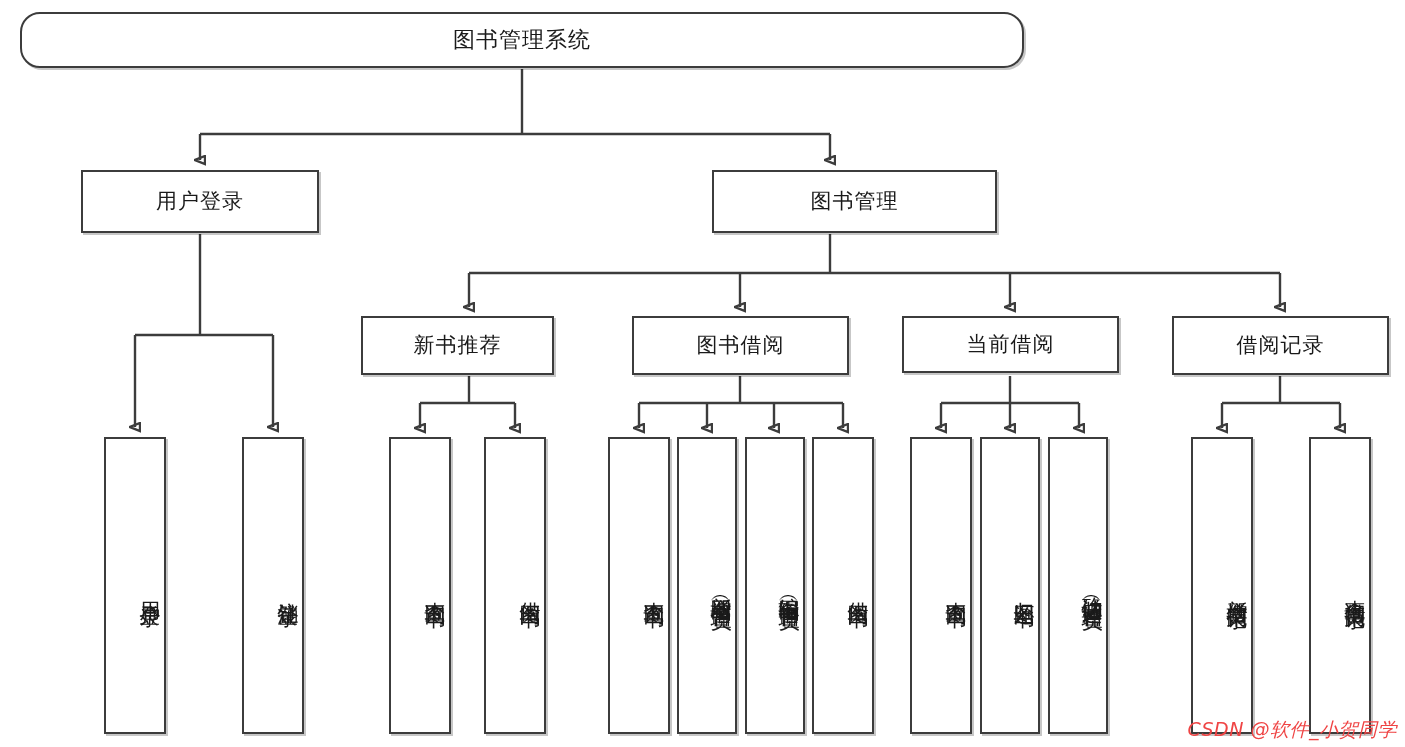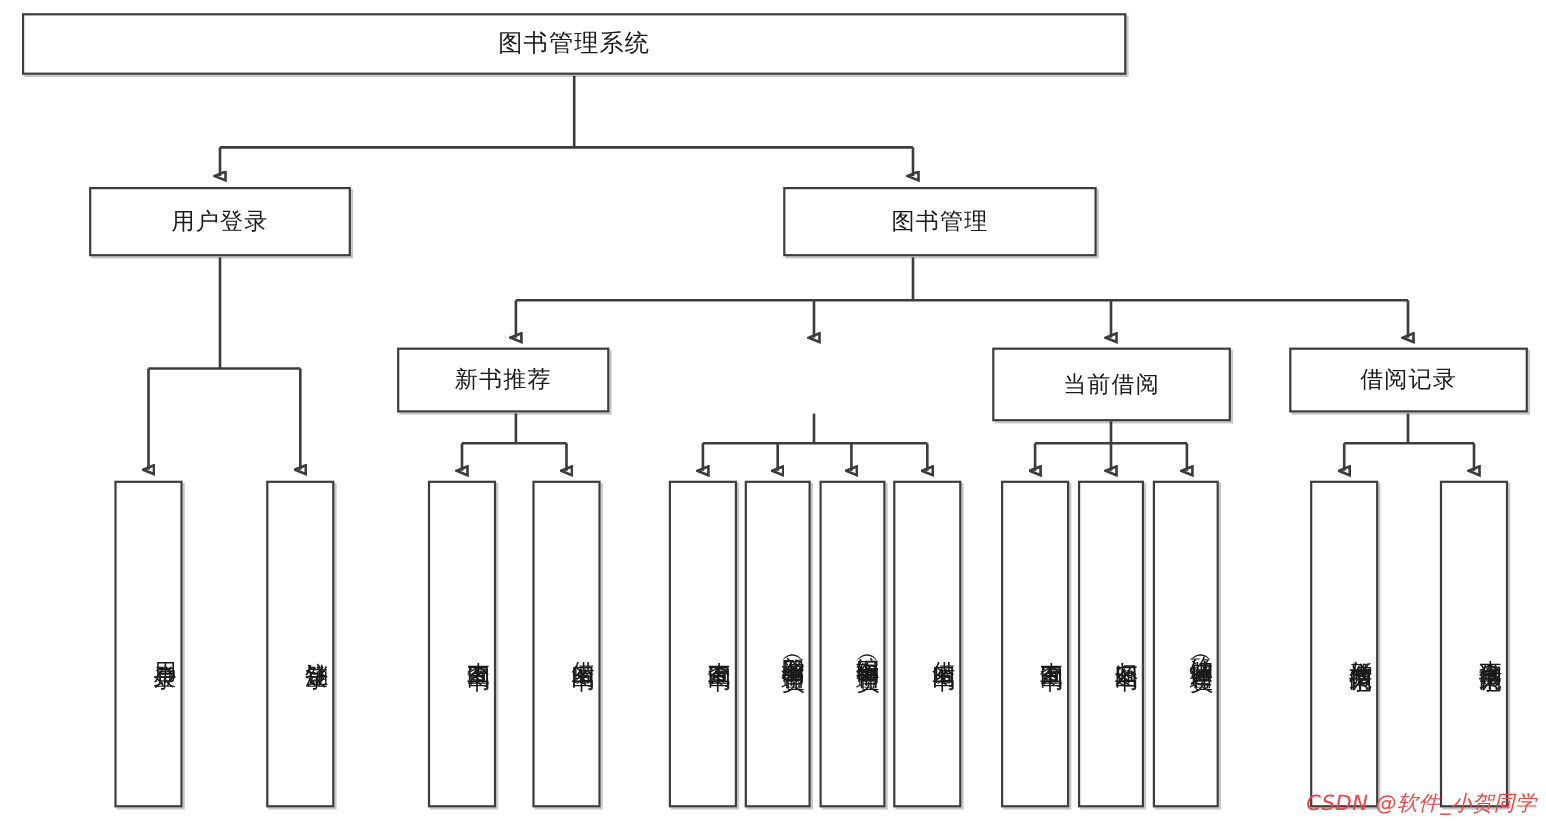--- a/index.html
+++ b/index.html
@@ -120,35 +120,38 @@
     <line x1="941" y1="403" x2="941" y2="428" marker-end="url(#arrow)"></line>
     <line x1="1010" y1="403" x2="1010" y2="428" marker-end="url(#arrow)"></line>
     <line x1="1079" y1="403" x2="1079" y2="428" marker-end="url(#arrow)"></line>
 
     <line x1="1280" y1="376" x2="1280" y2="403"></line>
     <line x1="1222" y1="403" x2="1340" y2="403"></line>
     <line x1="1222" y1="403" x2="1222" y2="428" marker-end="url(#arrow)"></line>
     <line x1="1340" y1="403" x2="1340" y2="428" marker-end="url(#arrow)"></line>
   </svg>
 
-  <div class="node horiz" id="title-node" style="left:20px; top:12px; width:1004px; height:56px;">
+  <div class="node horiz" id="title-node" style="left:20px; top:12px; width:1004px; height:56px;border-radius:20px;">
     <span>图书管理系统</span>
   </div>
 
   <div class="node horiz" style="left:81px; top:170px; width:238px; height:63px;">
     <span>用户登录</span>
   </div>
   <div class="node horiz" style="left:712px; top:170px; width:285px; height:63px;">
     <span>图书管理</span>
   </div>
 
   <div class="node horiz" style="left:361px; top:316px; width:193px; height:59px;">
     <span>新书推荐</span>
   </div>
-  <div class="node horiz" style="left:902px; top:316px; width:217px; height:67px;">
+  <div class="node horiz" style="left:632px; top:316px; width:217px; height:59px;">
+    <span>图书借阅</span>
+  </div>
+  <div class="node horiz" style="left:902px; top:316px; width:217px; height:57px;">
     <span>当前借阅</span>
   </div>
   <div class="node horiz" style="left:1172px; top:316px; width:217px; height:59px;">
     <span>借阅记录</span>
   </div>
 
   <div class="node vert" style="left:104px; top:437px; width:62px; height:297px;">
     <span class="vlabel">用户登录</span>
   </div>
   <div class="node vert" style="left:242px; top:437px; width:62px; height:297px;">

